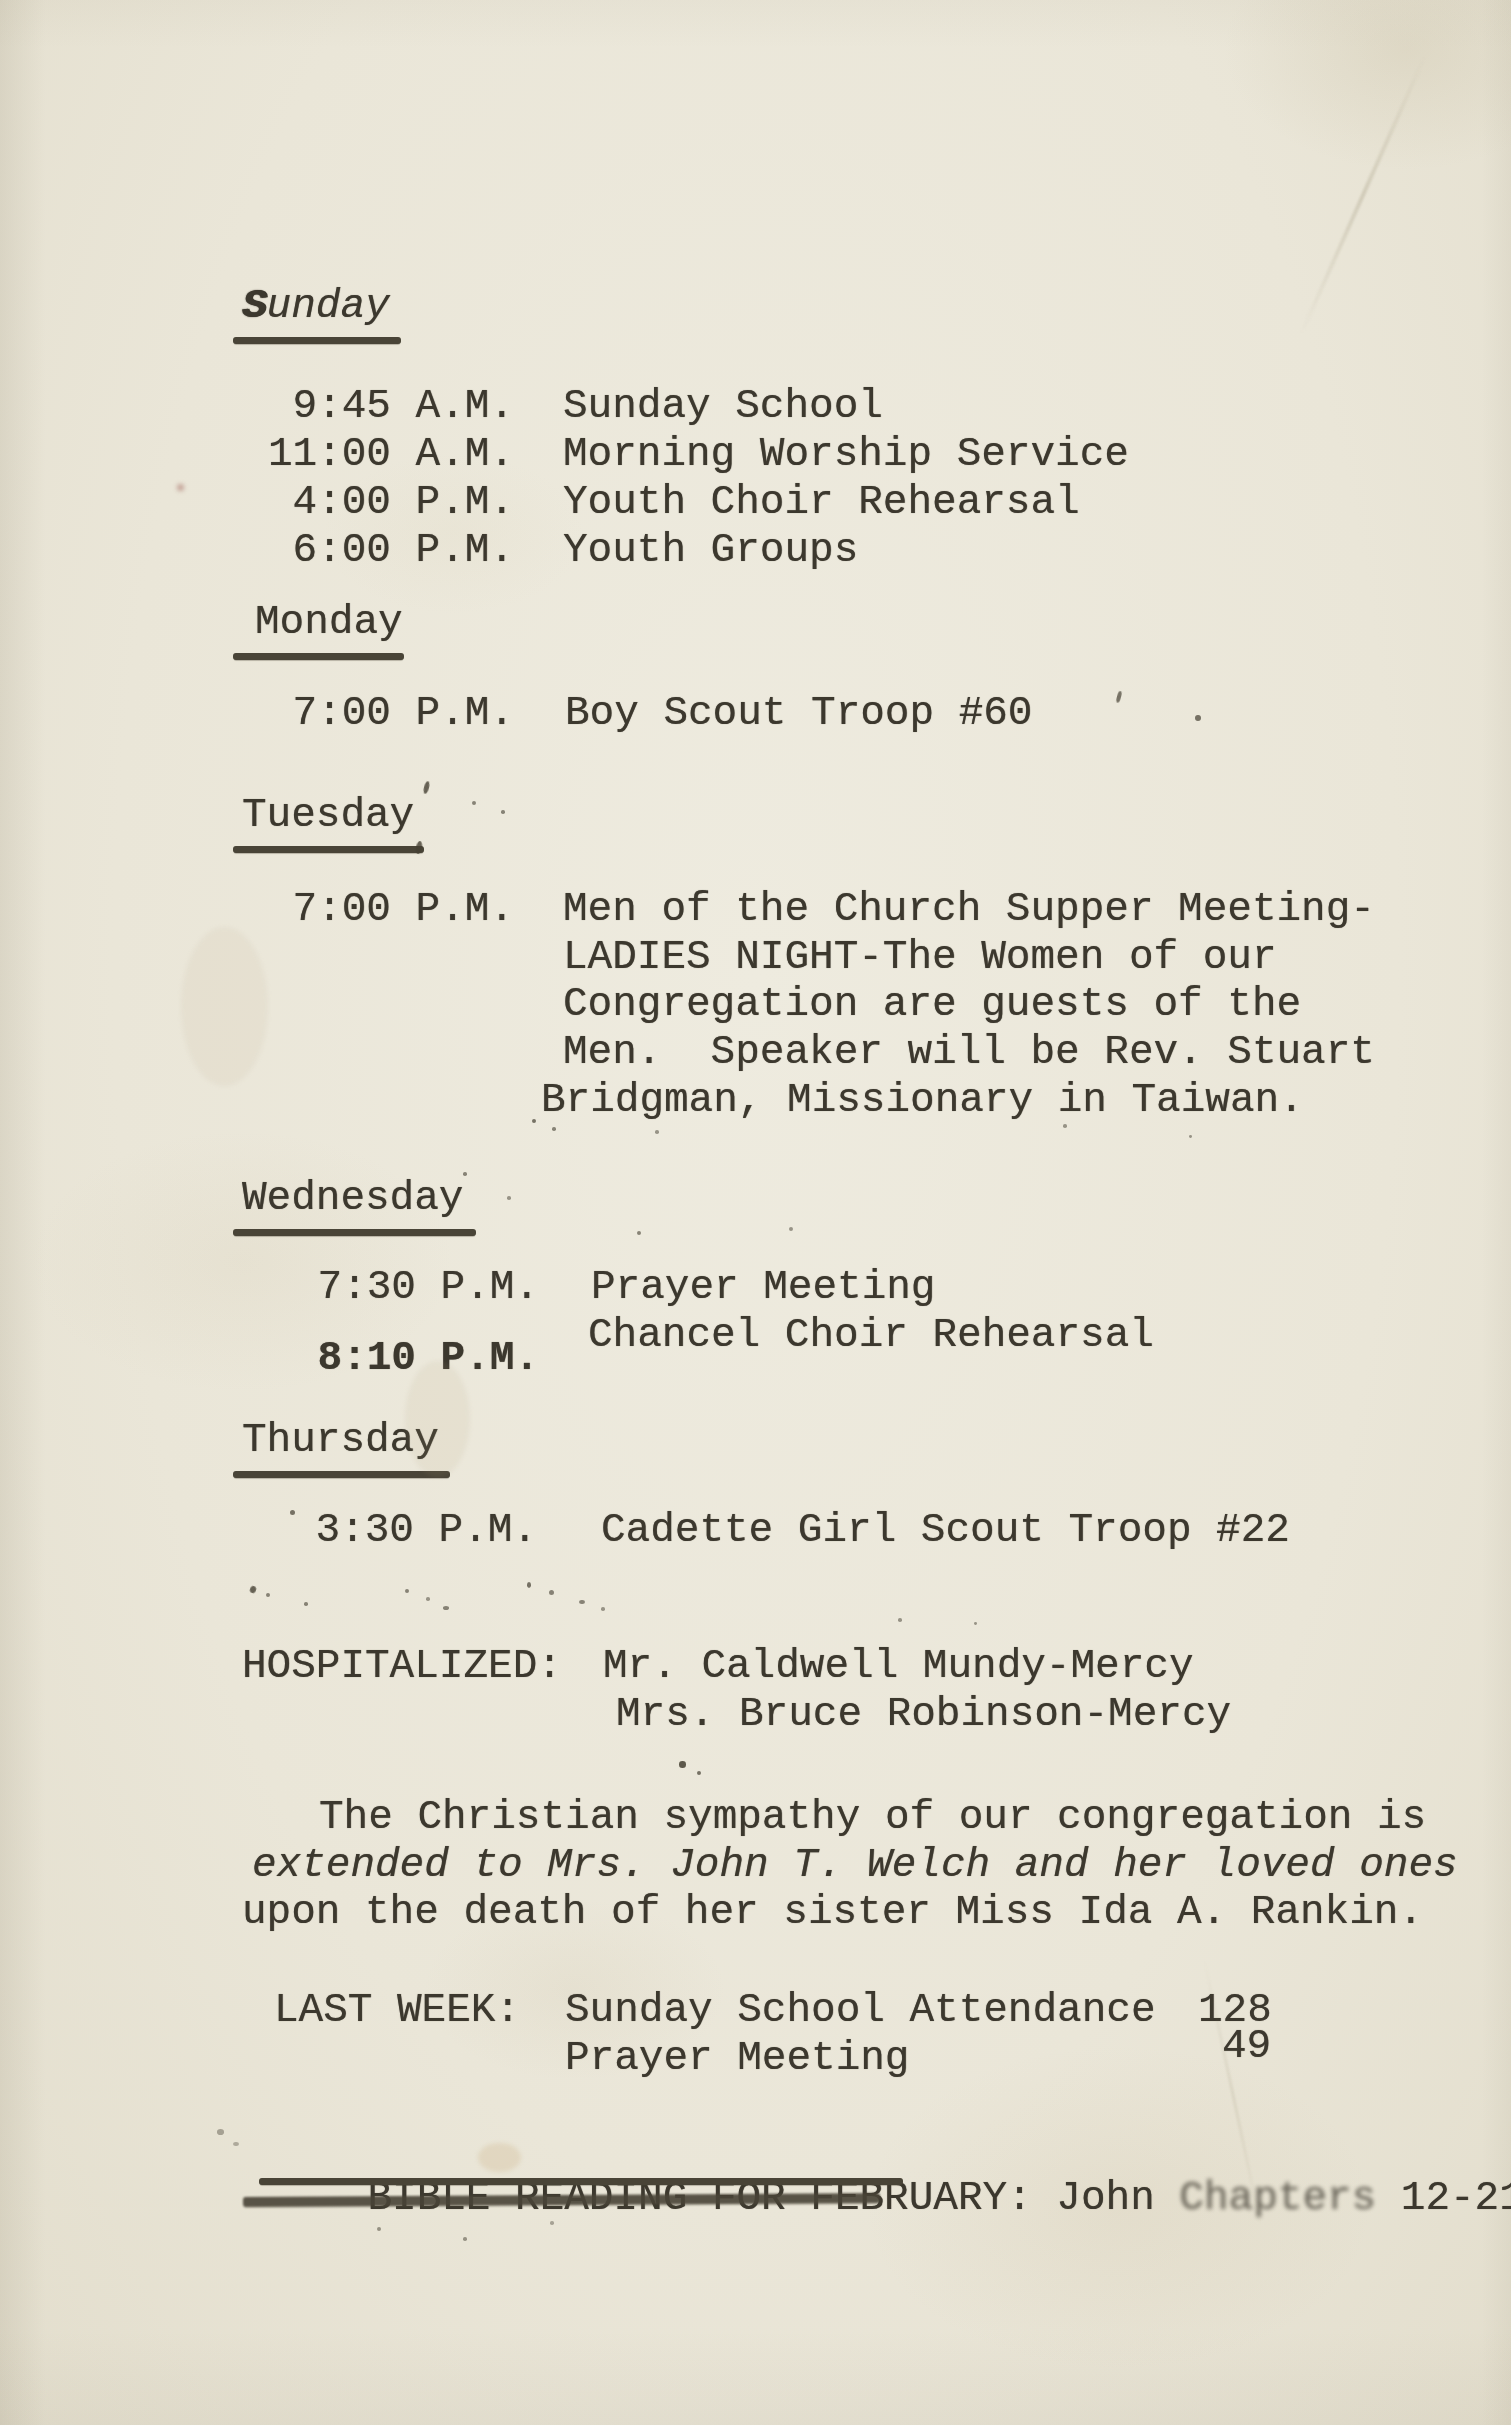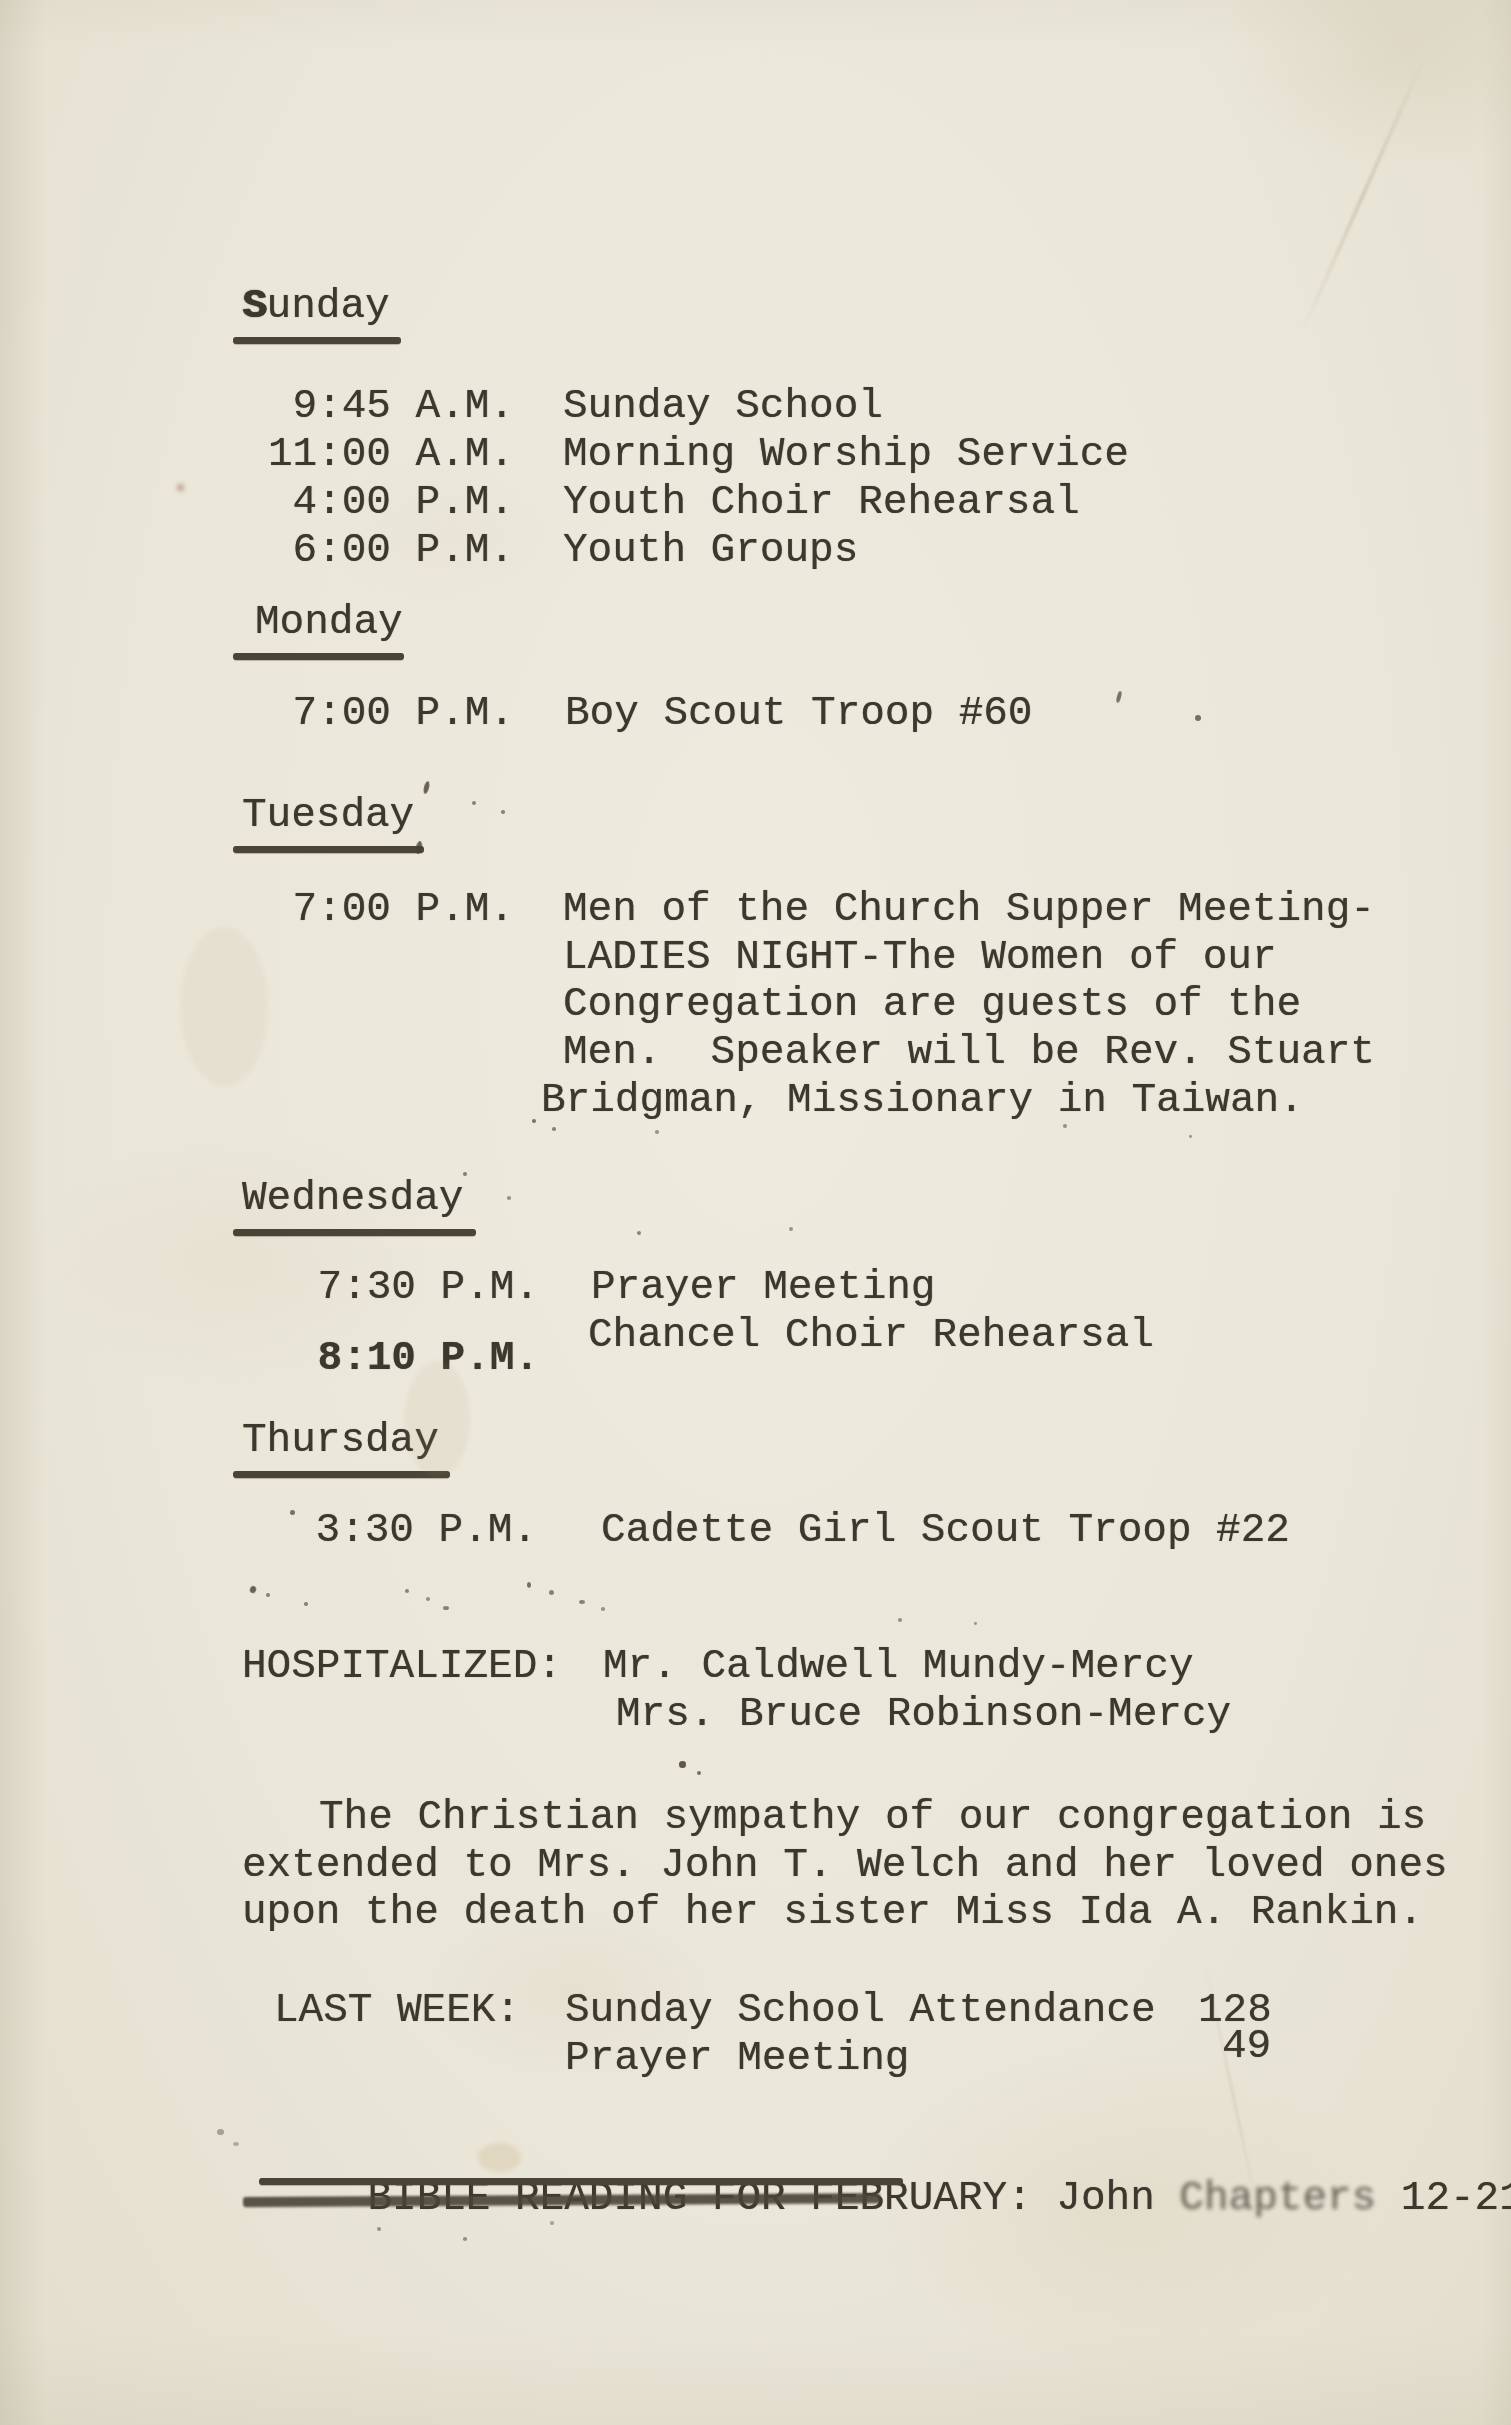--- a/index.html
+++ b/index.html
@@ -64,21 +64,21 @@
     background:linear-gradient(180deg, rgba(140,130,100,0.0), rgba(140,130,100,0.25), rgba(140,130,100,0.0));
     filter:blur(1.1px);
   }
 </style>
 </head>
 <body>
 
 <div class="page">
 
 
-  <div class="txt overstrike" style="top:282px;left:242px;">Sunday</div>
+  <div class="txt overstrike" style="top:282px;left:242px;font-style:italic;">Sunday</div>
   <div class="underline" style="top:337px;left:233px;width:168px;"></div>
   <div>
     <span class="time" style="top:382px;left:203px;">9:45 A.M.</span>
     <span class="txt" style="top:382px;left:563px;">Sunday School</span>
   </div>
   <div>
     <span class="time" style="top:430px;left:203px;">11:00 A.M.</span>
     <span class="txt" style="top:430px;left:563px;">Morning Worship Service</span>
   </div>
   <div>
@@ -127,21 +127,21 @@
   </div>
 
   <div>
     <span class="txt" style="top:1642px;left:242px;">HOSPITALIZED:</span>
     <span class="txt" style="top:1642px;left:603px;">Mr. Caldwell Mundy-Mercy</span>
     <span class="txt" style="top:1690px;left:616px;">Mrs. Bruce Robinson-Mercy</span>
   </div>
 
   <div>
     <span class="txt" style="top:1793px;left:319px;">The Christian sympathy of our congregation is</span>
-    <span class="txt" style="top:1841px;left:242px;">extended to Mrs. John T. Welch and her loved ones</span>
+    <span class="txt" style="top:1841px;left:252px;font-style:italic;">extended to Mrs. John T. Welch and her loved ones</span>
     <span class="txt" style="top:1888px;left:242px;">upon the death of her sister Miss Ida A. Rankin.</span>
   </div>
 
   <div>
     <span class="txt" style="top:1986px;left:252px;margin-left:22px;">LAST WEEK:</span>
     <span class="txt" style="top:1986px;left:565px;">Sunday School Attendance</span>
     <span class="txt" style="top:1986px;left:1198px;">128</span>
     <span class="txt" style="top:2034px;left:565px;">Prayer Meeting</span>
     <span class="txt" style="top:2022px;left:1222px;">49</span>
   </div>

